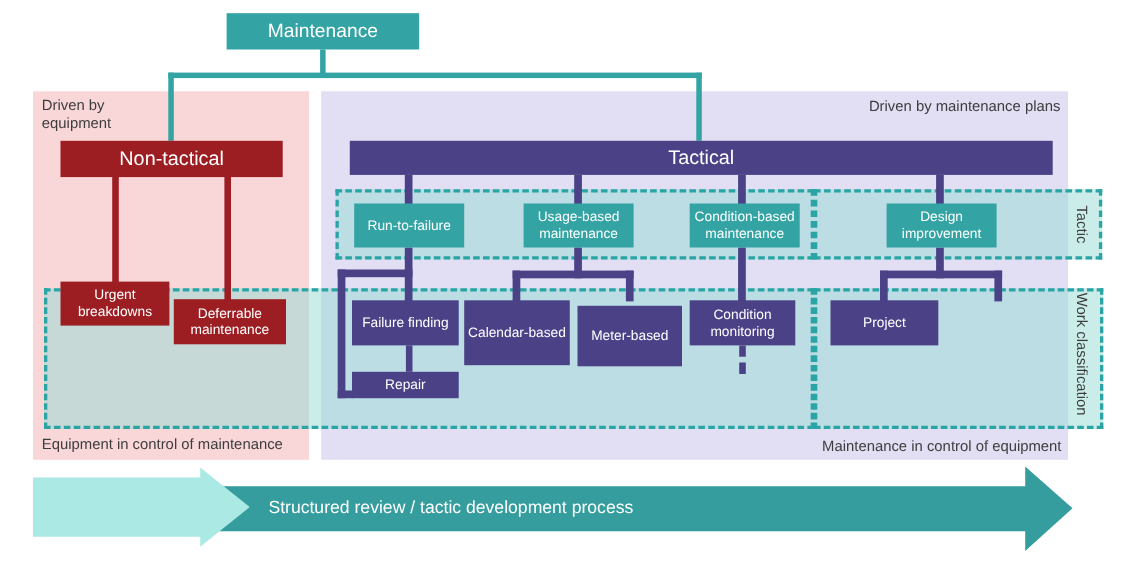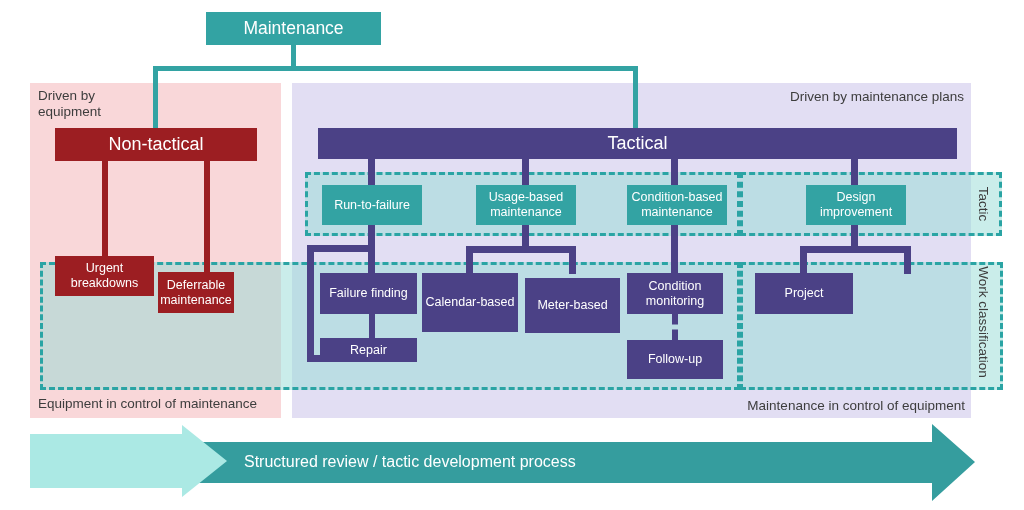--- a/index.html
+++ b/index.html
@@ -102,30 +102,29 @@
   <div class="node teal-box h1" style="left:206px;top:12px;width:175px;height:33px;">Maintenance</div>
   <div class="node red-box h2" style="left:55px;top:128px;width:202px;height:33px;">Non-tactical</div>
   <div class="node purple-box h2" style="left:318px;top:128px;width:639px;height:31px;">Tactical</div>
 
   <div class="node teal-box sm" style="left:322px;top:185px;width:100px;height:40px;">Run-to-failure</div>
   <div class="node teal-box sm" style="left:476px;top:185px;width:100px;height:40px;">Usage-based maintenance</div>
   <div class="node teal-box sm" style="left:627px;top:185px;width:100px;height:40px;">Condition-based maintenance</div>
   <div class="node teal-box sm" style="left:806px;top:185px;width:100px;height:40px;">Design improvement</div>
 
   <div class="node red-box sm" style="left:55px;top:256px;width:99px;height:40px;">Urgent breakdowns</div>
-  <div class="node red-box sm" style="left:158px;top:272px;width:76px;height:41px;">Deferrable maintenance</div>
+  <div class="node red-box sm" style="left:158px;top:272px;width:102px;height:41px;">Deferrable maintenance</div>
 
   <div class="node purple-box sm" style="left:320px;top:273px;width:97px;height:41px;">Failure finding</div>
   <div class="node purple-box sm" style="left:422px;top:273px;width:96px;height:59px;">Calendar-based</div>
   <div class="node purple-box sm" style="left:525px;top:278px;width:95px;height:55px;">Meter-based</div>
   <div class="node purple-box sm" style="left:627px;top:273px;width:96px;height:41px;">Condition monitoring</div>
   <div class="node purple-box sm" style="left:755px;top:273px;width:98px;height:41px;">Project</div>
 
   <div class="node purple-box sm" style="left:320px;top:338px;width:97px;height:24px;">Repair</div>
-  <div class="node purple-box sm" style="left:627px;top:340px;width:96px;height:39px;">Follow-up</div>
 
   <div class="lbl" style="left:38px;top:396px;width:300px;">Equipment in control of maintenance</div>
   <div class="lbl lbl-right" style="left:700px;top:398px;width:265px;">Maintenance in control of equipment</div>
 
   <svg class="arrows" width="1024" height="510" viewBox="0 0 1024 510">
     <polygon points="190,442 932,442 932,424 975,462 932,501 932,483 190,483" fill="var(--arrow-dark)"></polygon>
     <polygon points="30,434 182,434 182,425 227,461 182,497 182,488 30,488" fill="var(--arrow-light)"></polygon>
   </svg>
   <div class="arrow-text" style="left:244px;top:453px;">Structured review / tactic development process</div>
 

